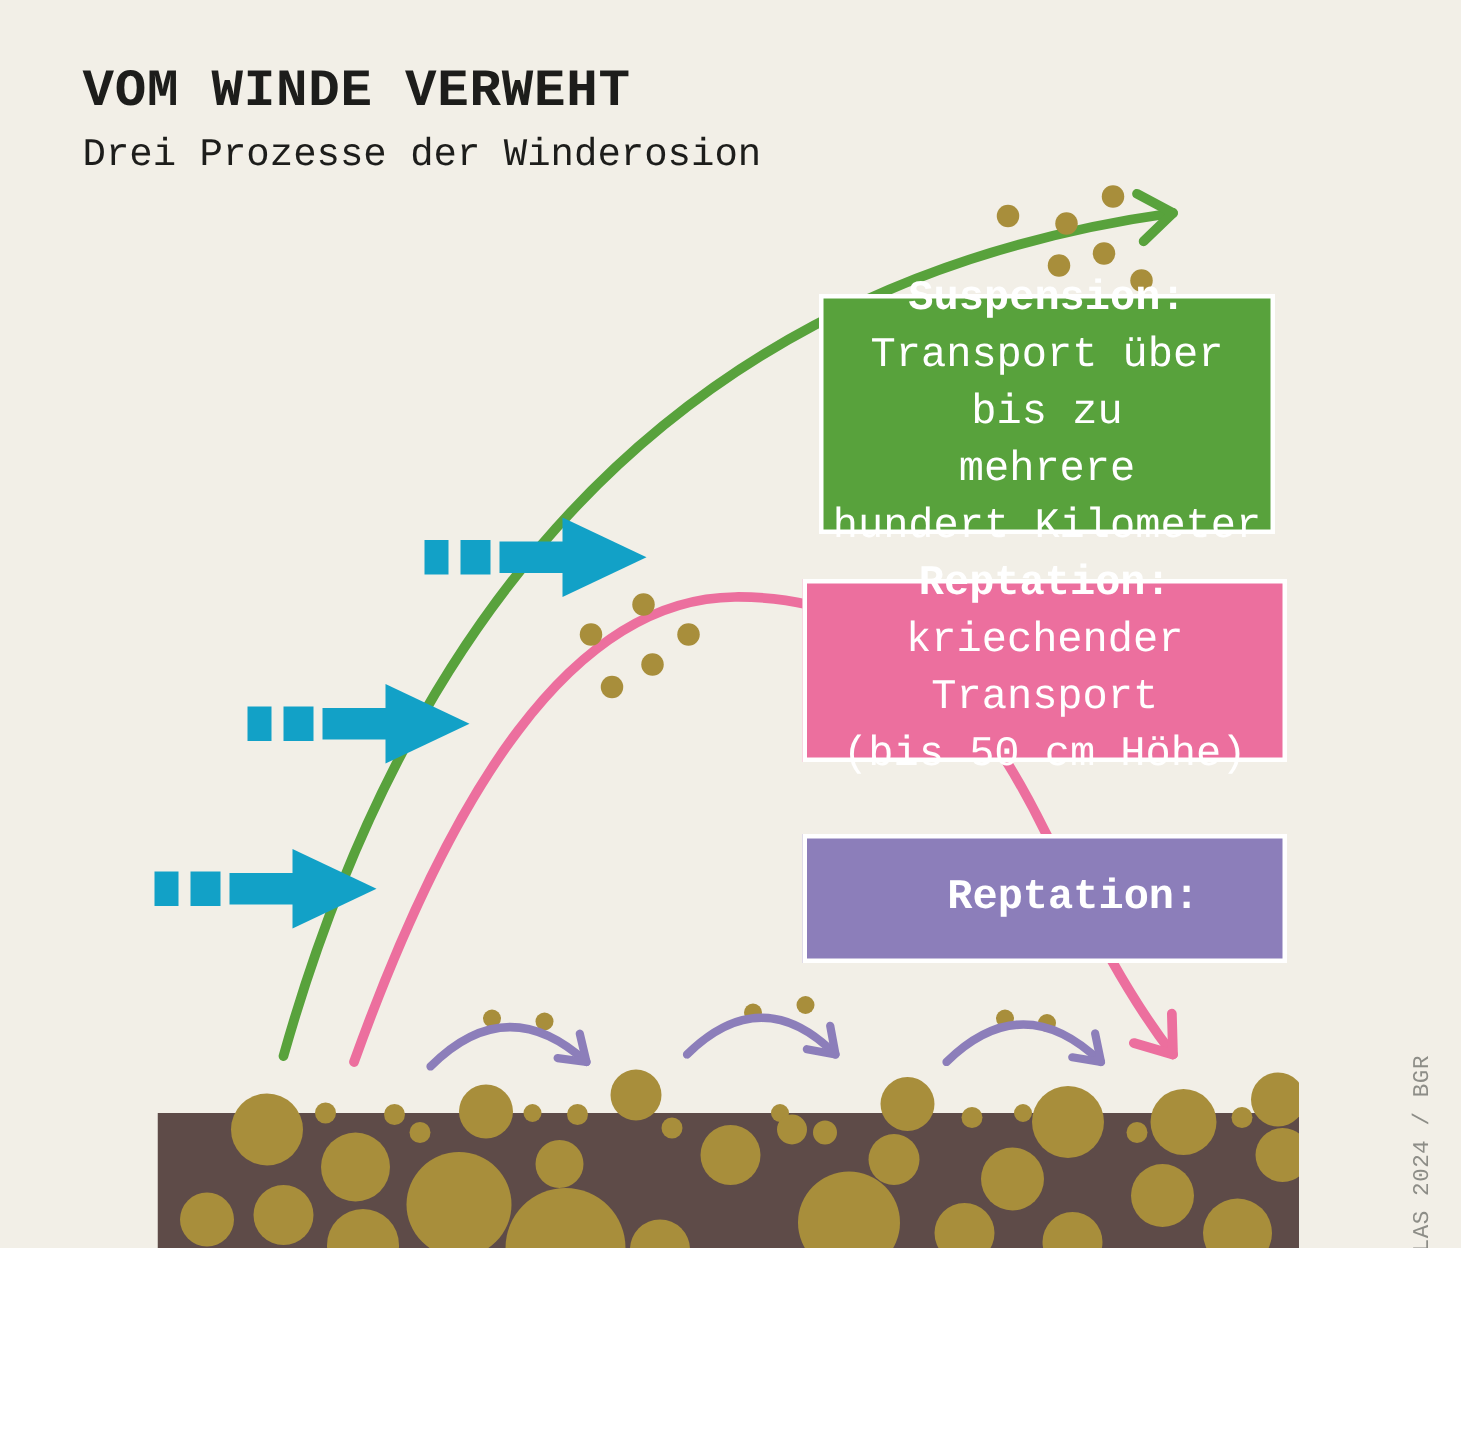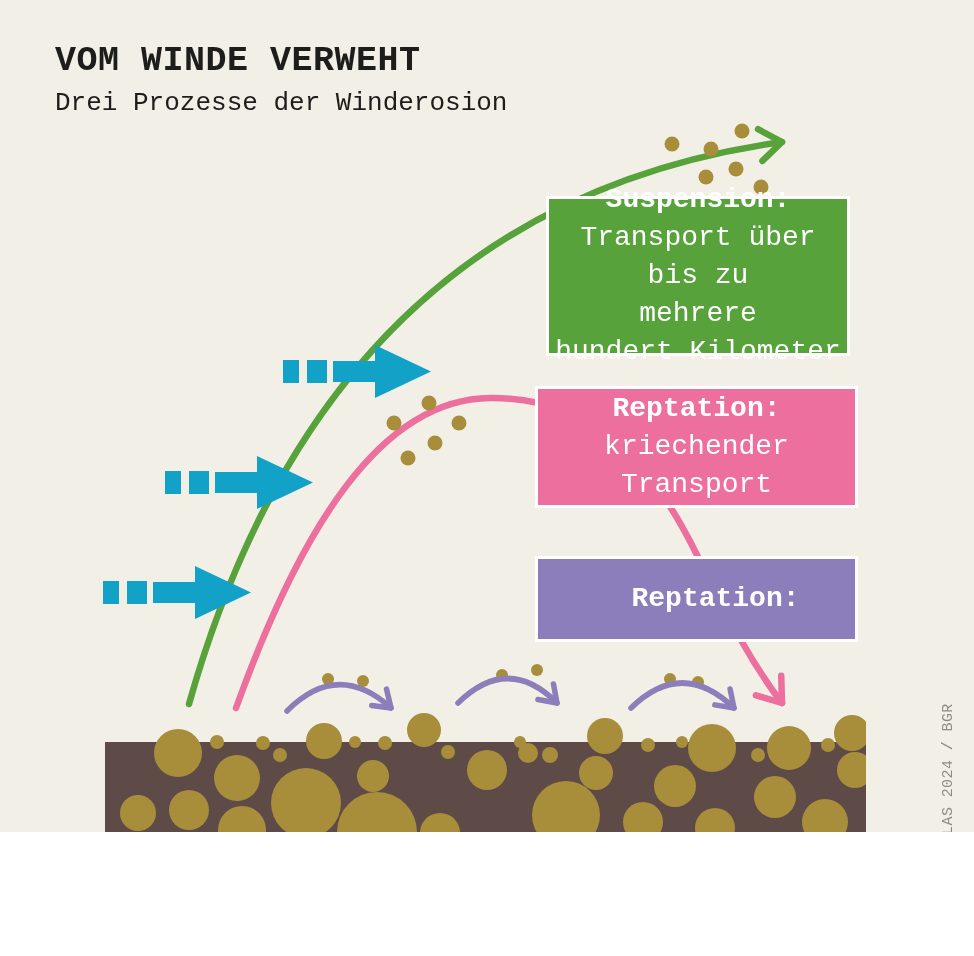--- a/index.html
+++ b/index.html
@@ -135,20 +135,21 @@
   <div class="label-box box-suspension">
     <span class="heading">Suspension:</span>
     <span class="line">Transport über bis zu</span>
     <span class="line">mehrere</span>
     <span class="line">hundert Kilometer</span>
   </div>
 
   <div class="label-box box-saltation">
     <span class="heading">Reptation:</span>
     <span class="line">kriechender Transport</span>
+    <span class="line">(bis 50 cm Höhe)</span>
   </div>
 
   <div class="label-box box-reptation">
     <span class="heading">Reptation:</span>
   </div>
 
   <div class="credit">
     <span class="cc-icon">cc</span>
     <span>BODENATLAS 2024 / BGR</span>
   </div>

